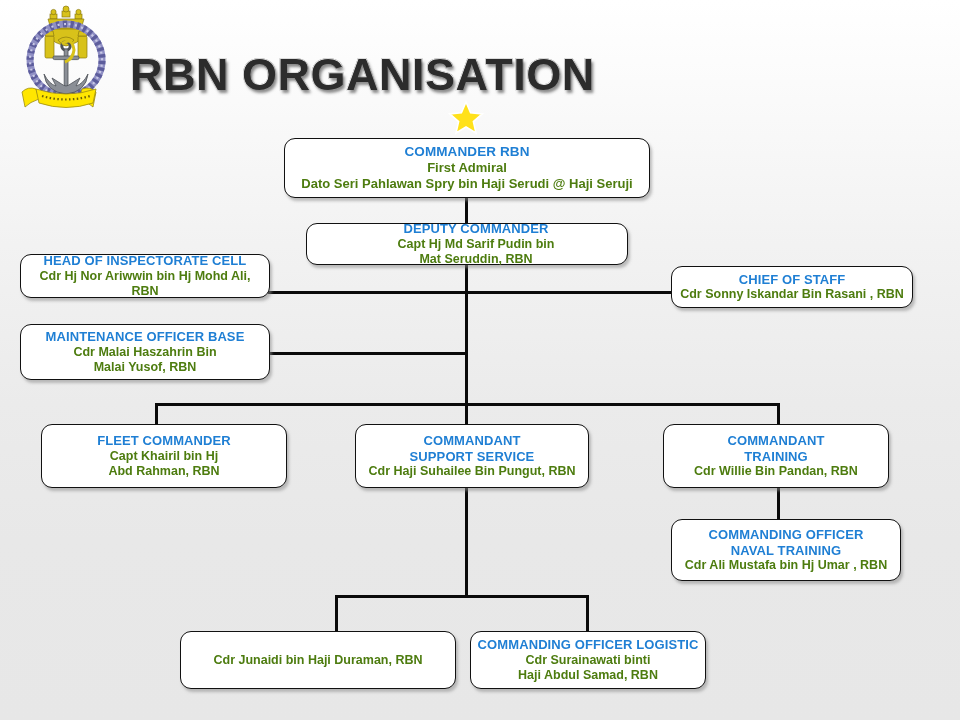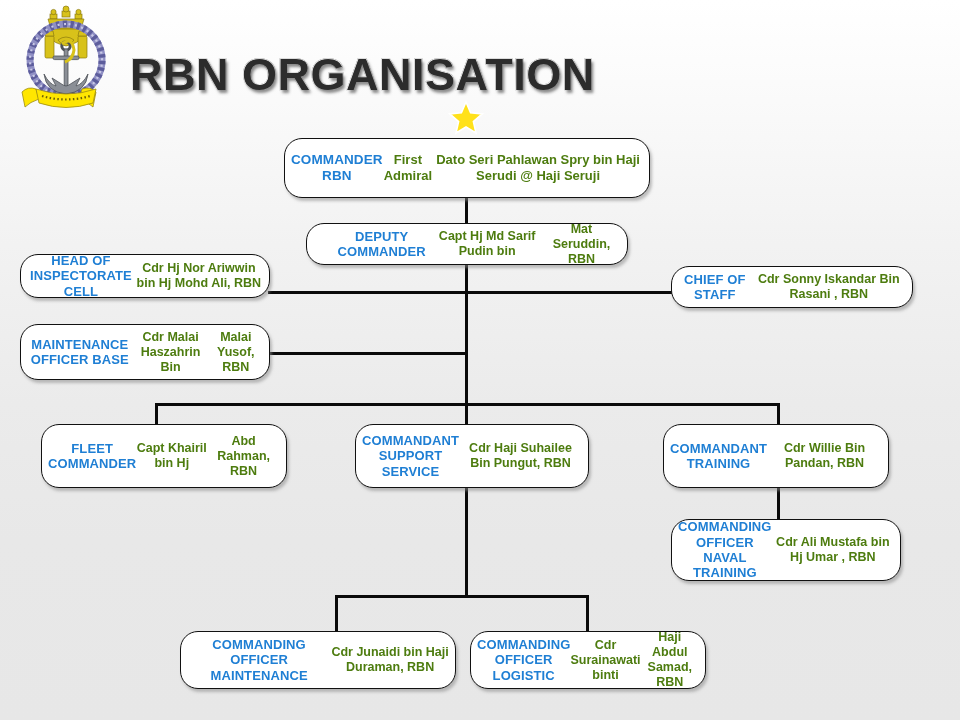--- a/index.html
+++ b/index.html
@@ -46,24 +46,24 @@
   
   .line { position: absolute; background: #0a0a0a; }
   .vline { width: 3px; }
   .hline { height: 3px; }
 
   
   .node {
     position: absolute;
     background: #ffffff;
     border: 1.6px solid #111111;
-    border-radius: 18px;
+    border-radius: 11px;
     box-shadow: 2px 3px 3px rgba(140,140,140,.55);
     display: flex;
-    flex-direction: row;
+    flex-direction: column;
     align-items: center;
     justify-content: center;
     text-align: center;
     padding: 4px 6px;
     z-index: 5;
   }
   .node .ttl {
     color: #1f7fd4;
     font-weight: bold;
     font-size: 13px;
@@ -210,21 +210,20 @@
     <div class="nm">Cdr Willie Bin Pandan, RBN</div>
   </div>
 
   <div class="node" style="left:671px; top:519px; width:230px; height:62px;">
     <div class="ttl">COMMANDING  OFFICER
 NAVAL  TRAINING</div>
     <div class="nm">Cdr Ali  Mustafa bin Hj Umar , RBN</div>
   </div>
 
   <div class="node" style="left:180px; top:631px; width:276px; height:58px;">
-    <div class="ttl">COMMANDING  OFFICER MAINTENANCE</div>
     <div class="nm">Cdr Junaidi bin Haji Duraman, RBN</div>
   </div>
 
   <div class="node" style="left:470px; top:631px; width:236px; height:58px;">
     <div class="ttl">COMMANDING  OFFICER LOGISTIC</div>
     <div class="nm">Cdr  Surainawati binti</div>
     <div class="nm">Haji Abdul  Samad, RBN</div>
   </div>
 
 </div>

